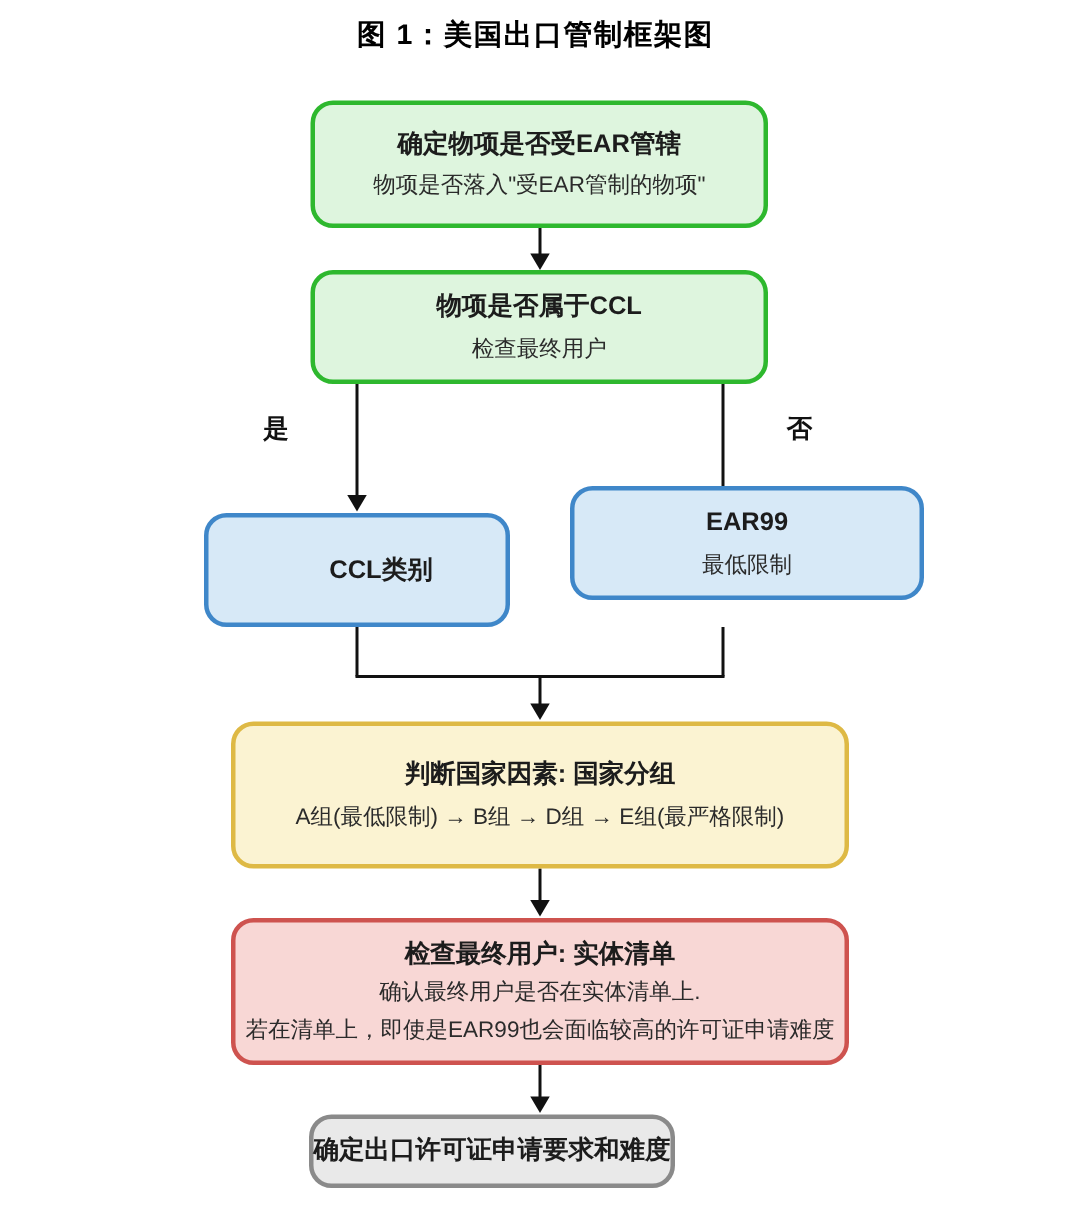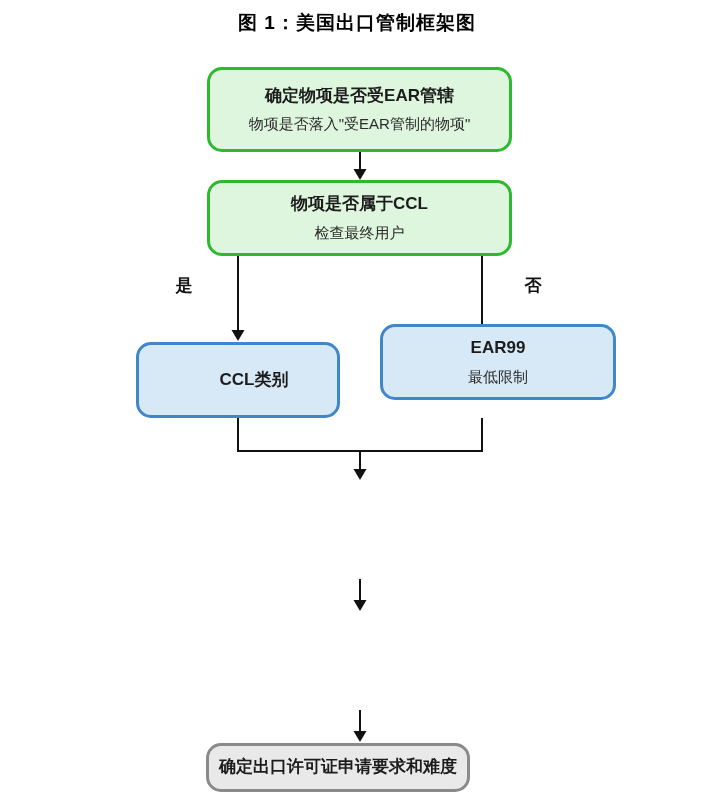--- a/index.html
+++ b/index.html
@@ -31,21 +31,21 @@
     position:absolute;font-size:17px;font-weight:700;color:#111111;
     width:30px;text-align:center;
   }
   
   .n-ear-scope{left:207px;top:67px;width:305px;height:85px;}
   .n-ccl-check{left:207px;top:180px;width:305px;height:76px;}
   .n-ccl-category{left:136px;top:342px;width:204px;height:76px;padding-left:32px;}
   .n-ear99{left:380px;top:324px;width:236px;height:76px;}
   .n-country{left:154px;top:481px;width:412px;height:98px;}
   .n-entity{left:154px;top:612px;width:412px;height:98px;}
-  .n-license{left:206px;top:743px;width:264px;height:49px;}
+  .n-license{left:206px;top:743px;width:244px;height:49px;}
   .lbl-yes{left:169px;top:274px;}
   .lbl-no{left:518px;top:274px;}
 </style>
 </head>
 <body>
 
 <div class="canvas">
 
   <div class="fig-title">图 1：美国出口管制框架图</div>
 
@@ -100,19 +100,28 @@
 
   <div class="node blue n-ccl-category">
     <div class="node-title">CCL类别</div>
   </div>
 
   <div class="node blue n-ear99">
     <div class="node-title">EAR99</div>
     <div class="node-sub">最低限制</div>
   </div>
 
+  <div class="node yellow n-country">
+    <div class="node-title">判断国家因素: 国家分组</div>
+    <div class="node-sub">A组(最低限制) → B组 → D组 → E组(最严格限制)</div>
+  </div>
 
+  <div class="node red n-entity">
+    <div class="node-title">检查最终用户: 实体清单</div>
+    <div class="node-sub2">确认最终用户是否在实体清单上.</div>
+    <div class="node-sub2">若在清单上，即使是EAR99也会面临较高的许可证申请难度</div>
+  </div>
 
   <div class="node gray n-license">
     <div class="node-title">确定出口许可证申请要求和难度</div>
   </div>
 
 </div>
 
 </body></html>

